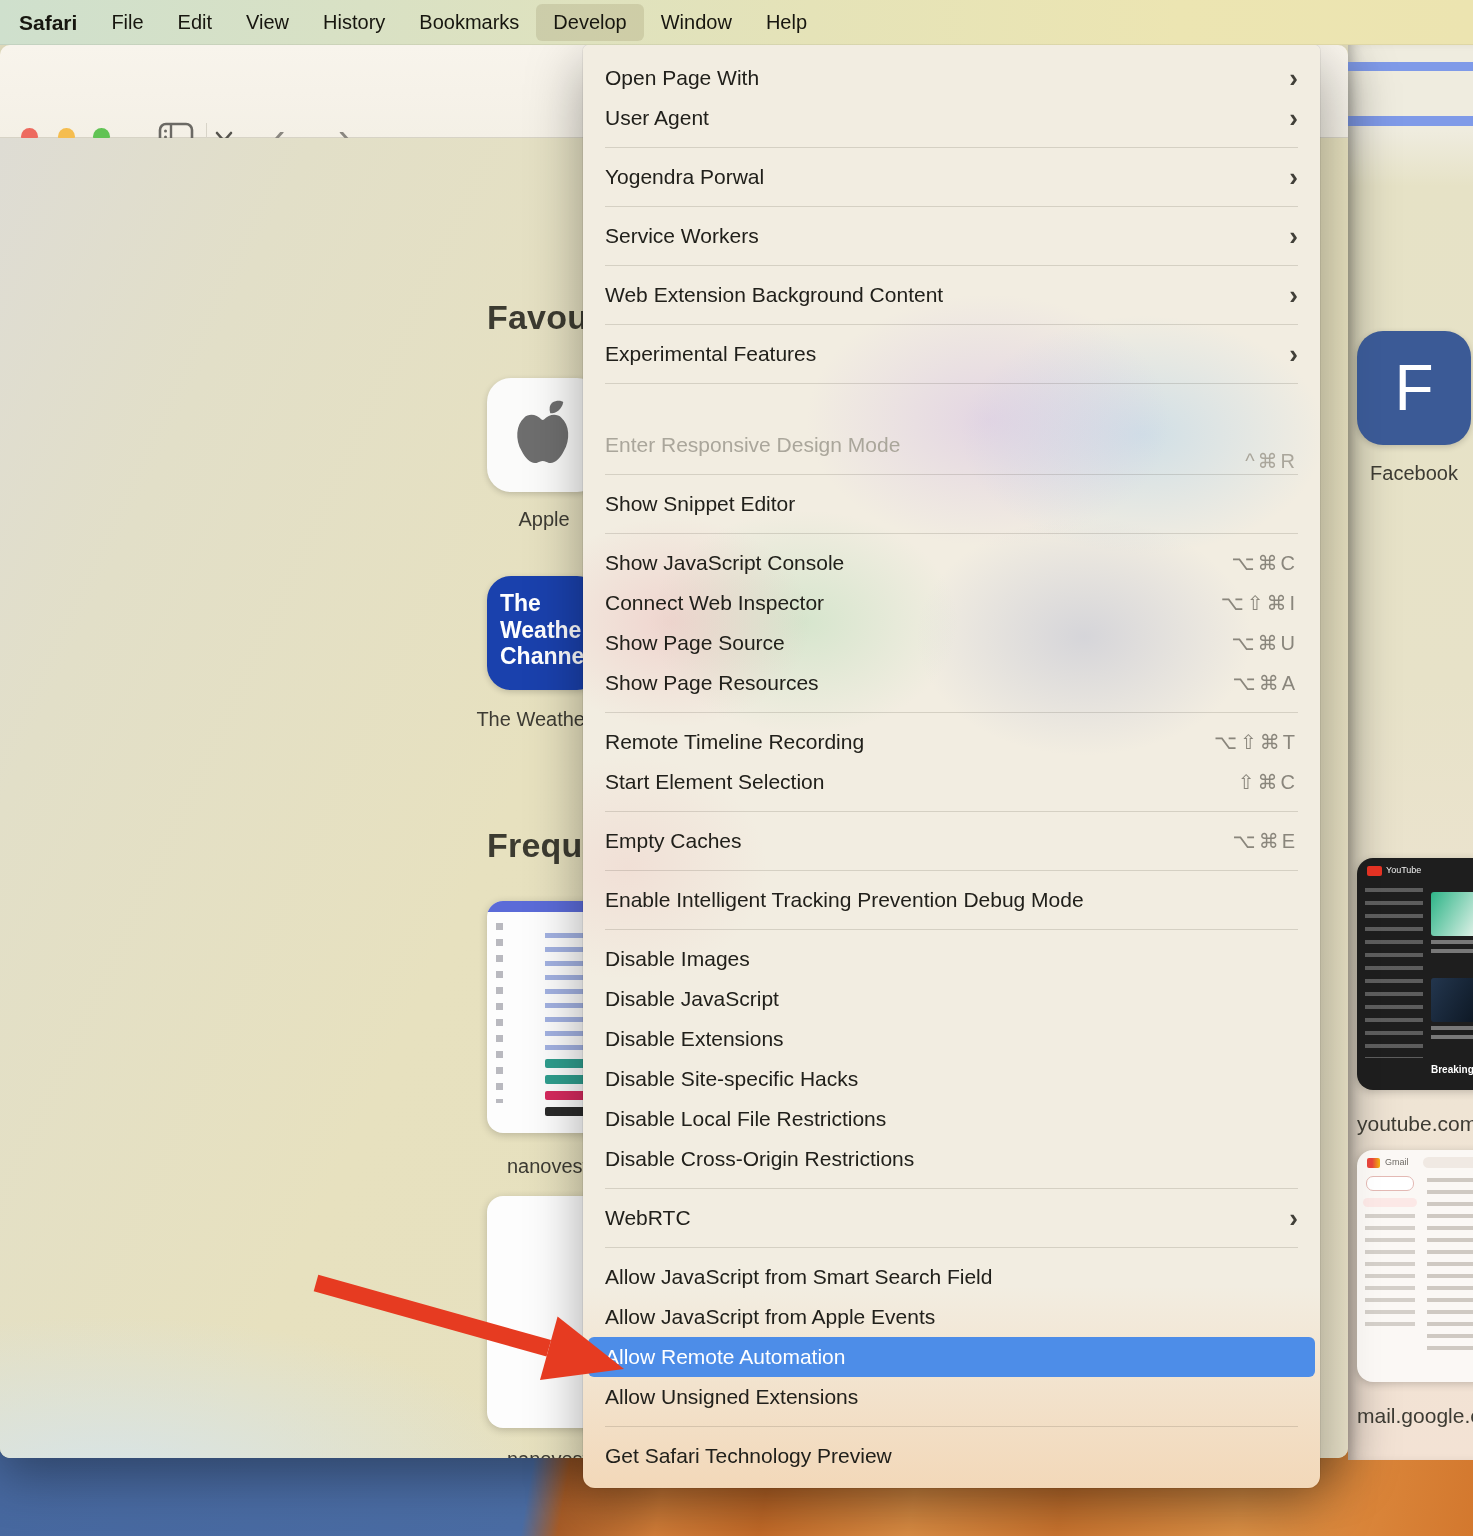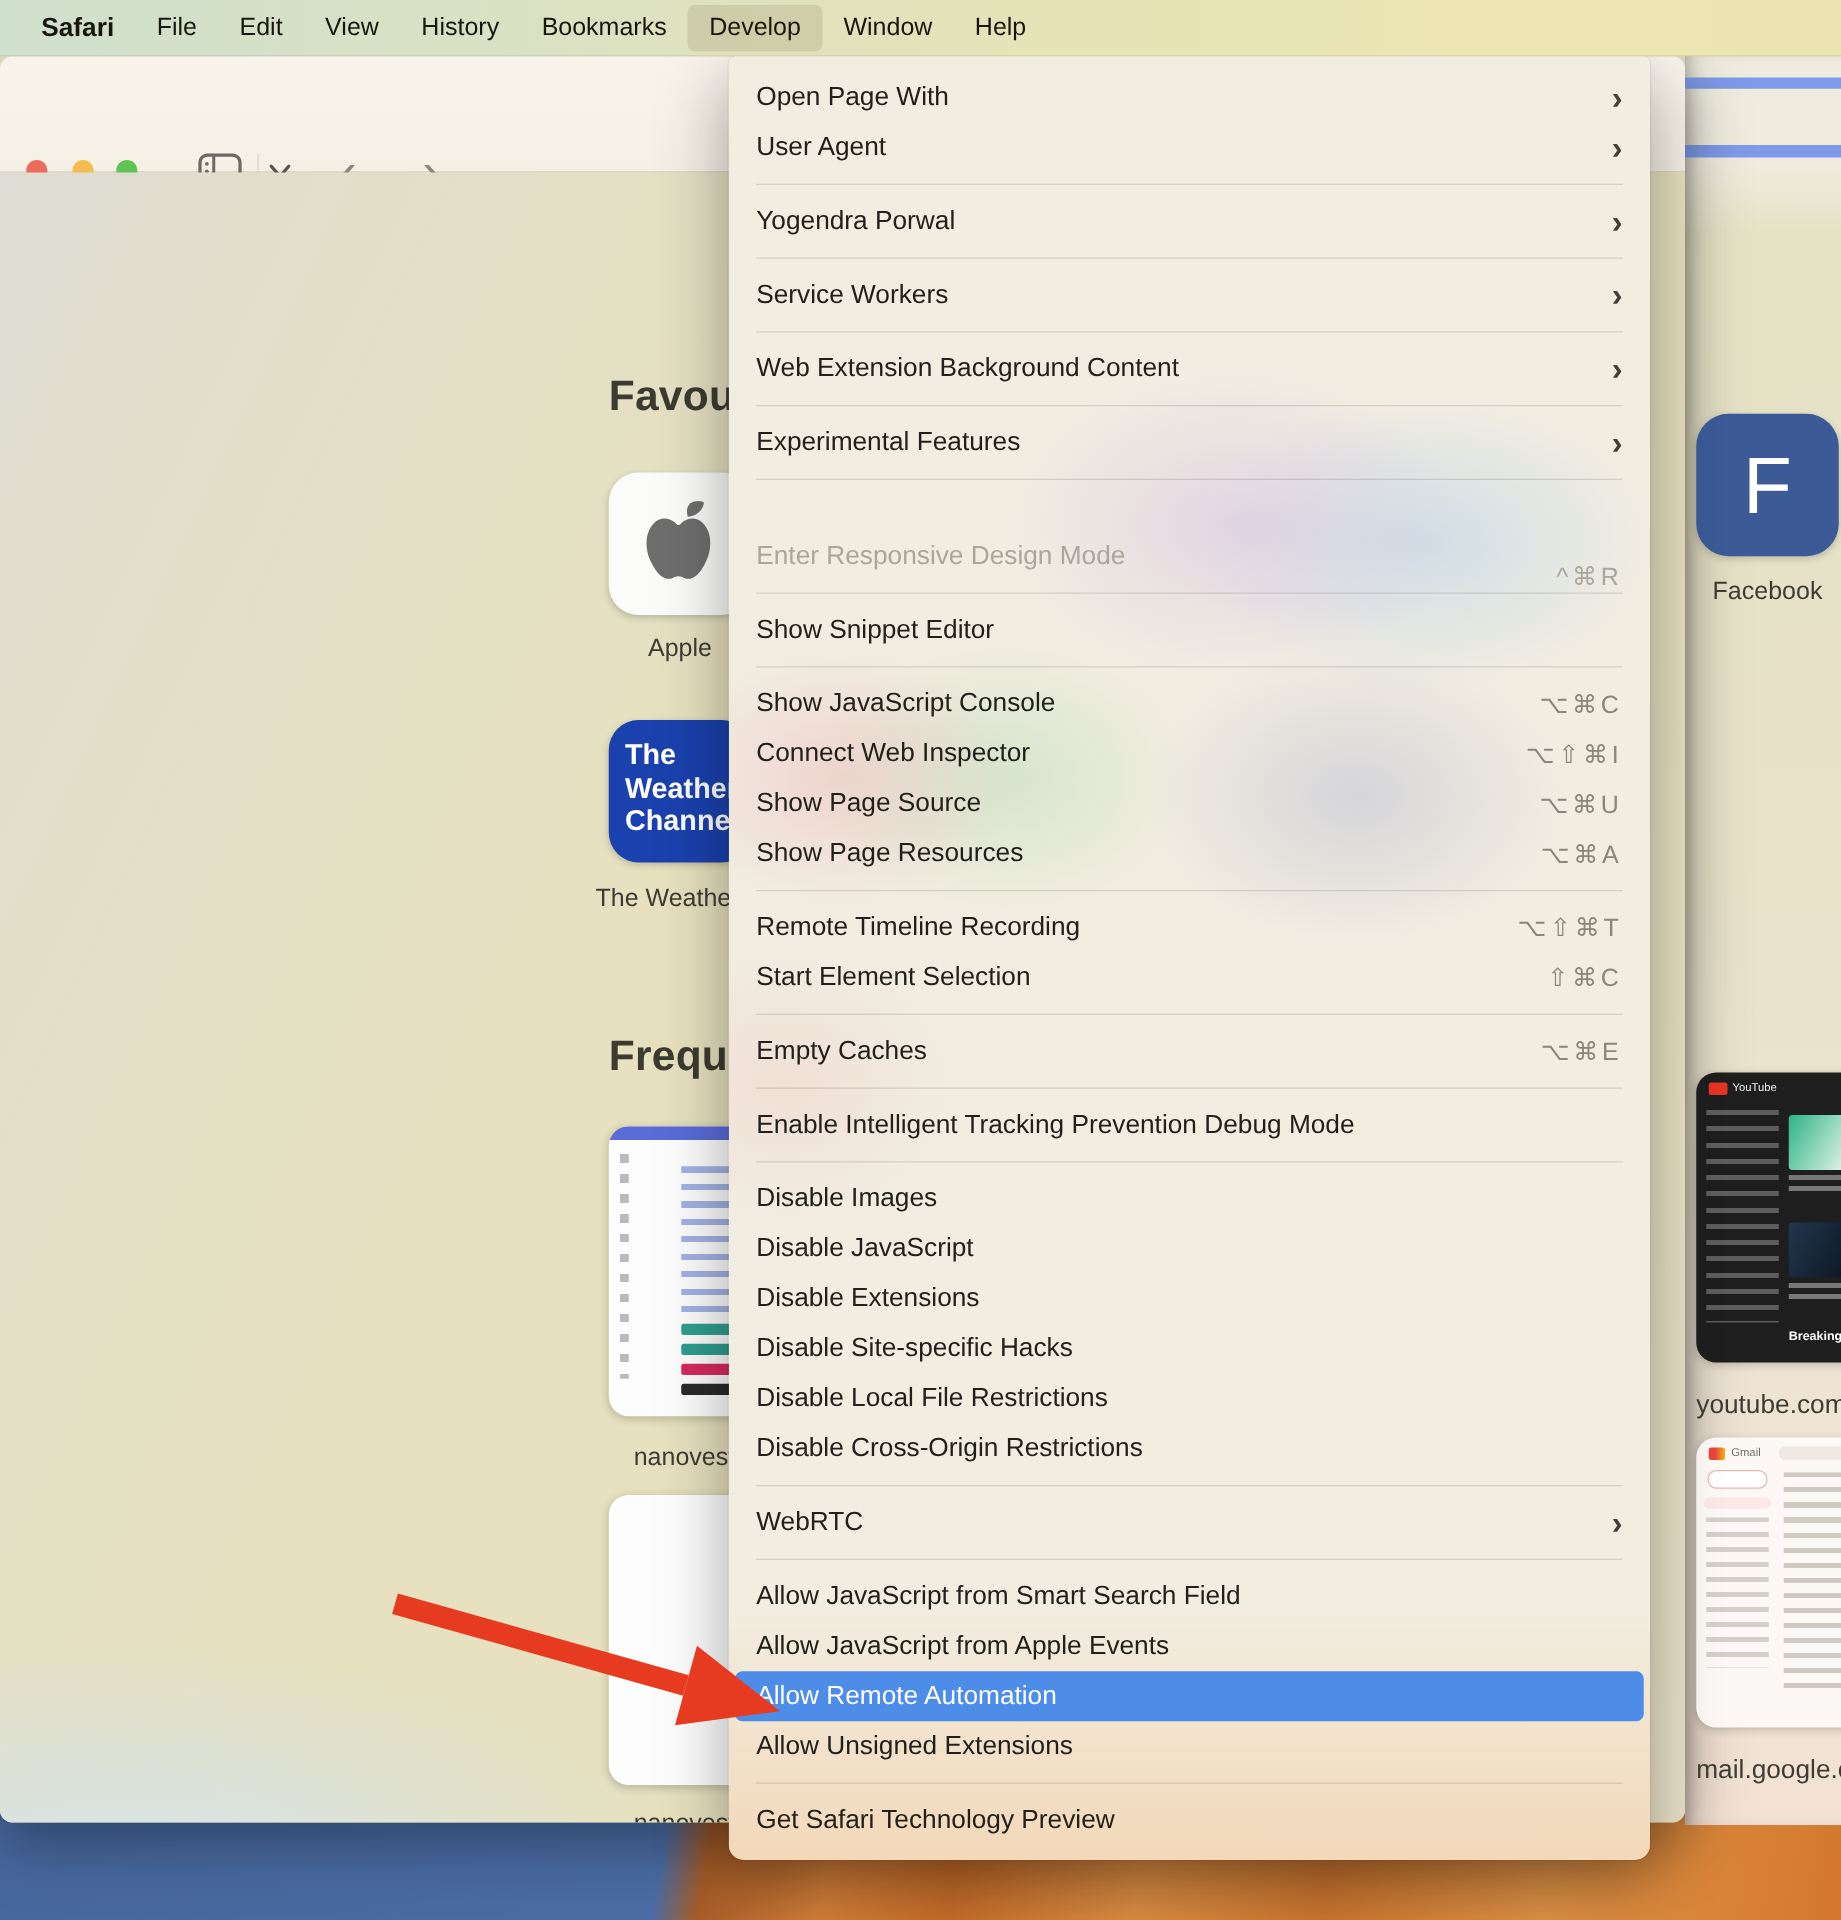--- a/index.html
+++ b/index.html
@@ -85,21 +85,21 @@
   .gm-search{position:absolute;left:66px;top:7px;width:76px;height:11px;border-radius:6px;background:#f0e9e3;}
   .gm-compose{position:absolute;left:9px;top:26px;width:46px;height:13px;border-radius:7px;border:1px solid #e3b9b4;background:#fff;}
   .gm-active{position:absolute;left:6px;top:48px;width:54px;height:9px;border-radius:5px;background:#fce8e6;}
   .gm-sidebar{position:absolute;left:8px;top:64px;width:50px;height:120px;
     background:repeating-linear-gradient(180deg,#d4cfc9 0 4px,transparent 4px 12px);}
   .gm-list{position:absolute;left:70px;top:28px;width:72px;height:180px;
     background:repeating-linear-gradient(180deg,#cfc9c2 0 4px,transparent 4px 12px);}
   
   .menubar{
     position:absolute;left:0;top:0;width:1473px;height:45px;z-index:30;
-    display:flex;align-items:center;padding-left:16px;box-sizing:border-box;
+    display:flex;align-items:center;padding-left:2px;box-sizing:border-box;
     background:linear-gradient(90deg,#cfe0cd 0%,#d9e1c4 25%,#e5e3b8 55%,#ece5b2 80%,#ece4b0 100%);
     border-bottom:1px solid rgba(0,0,0,.06);
     font-size:20px;color:#17160f;
   }
   .mb-item{padding:0 17px;height:37px;line-height:37px;border-radius:6px;white-space:nowrap;}
   .mb-item.bold{font-weight:700;font-size:21px;}
   .mb-item.active{background:rgba(110,100,55,.16);}
   
   .dev-menu{
     position:absolute;left:583px;top:45px;width:737px;z-index:10;

